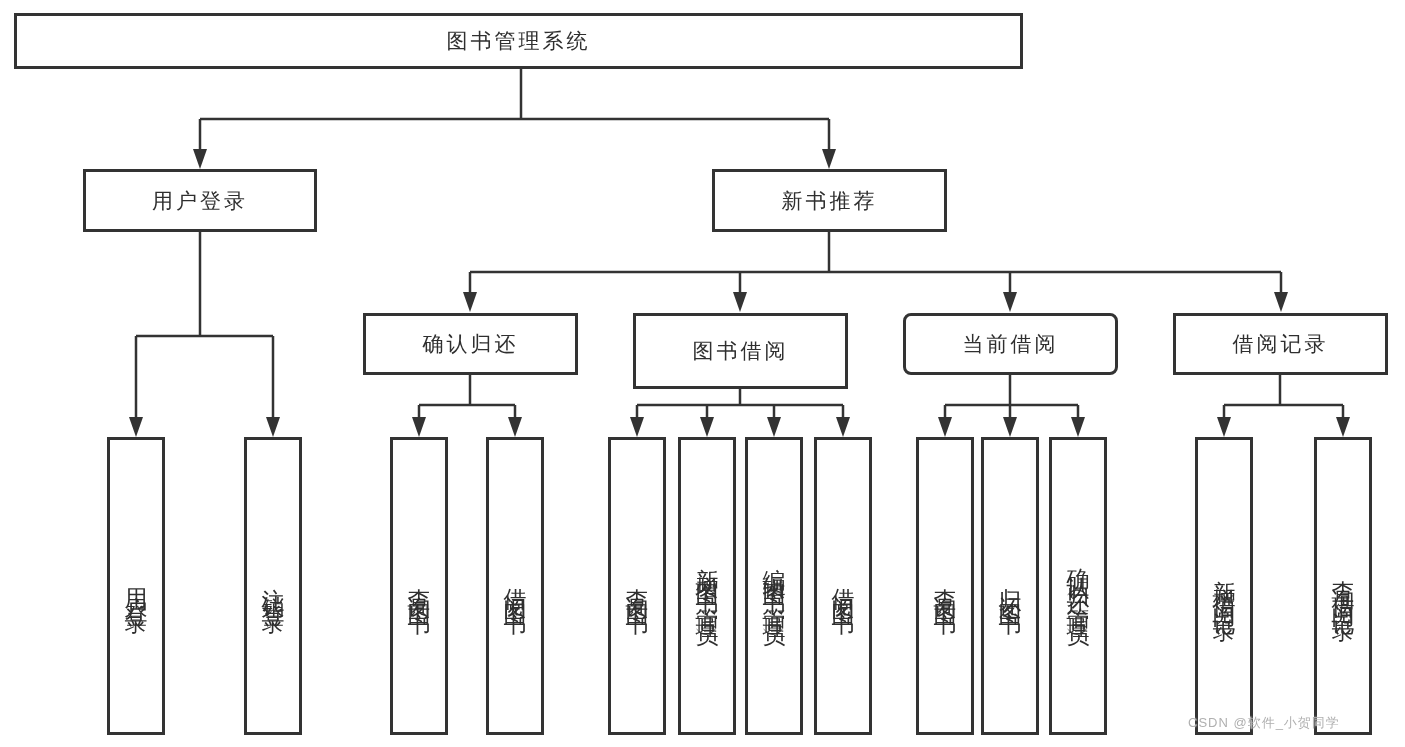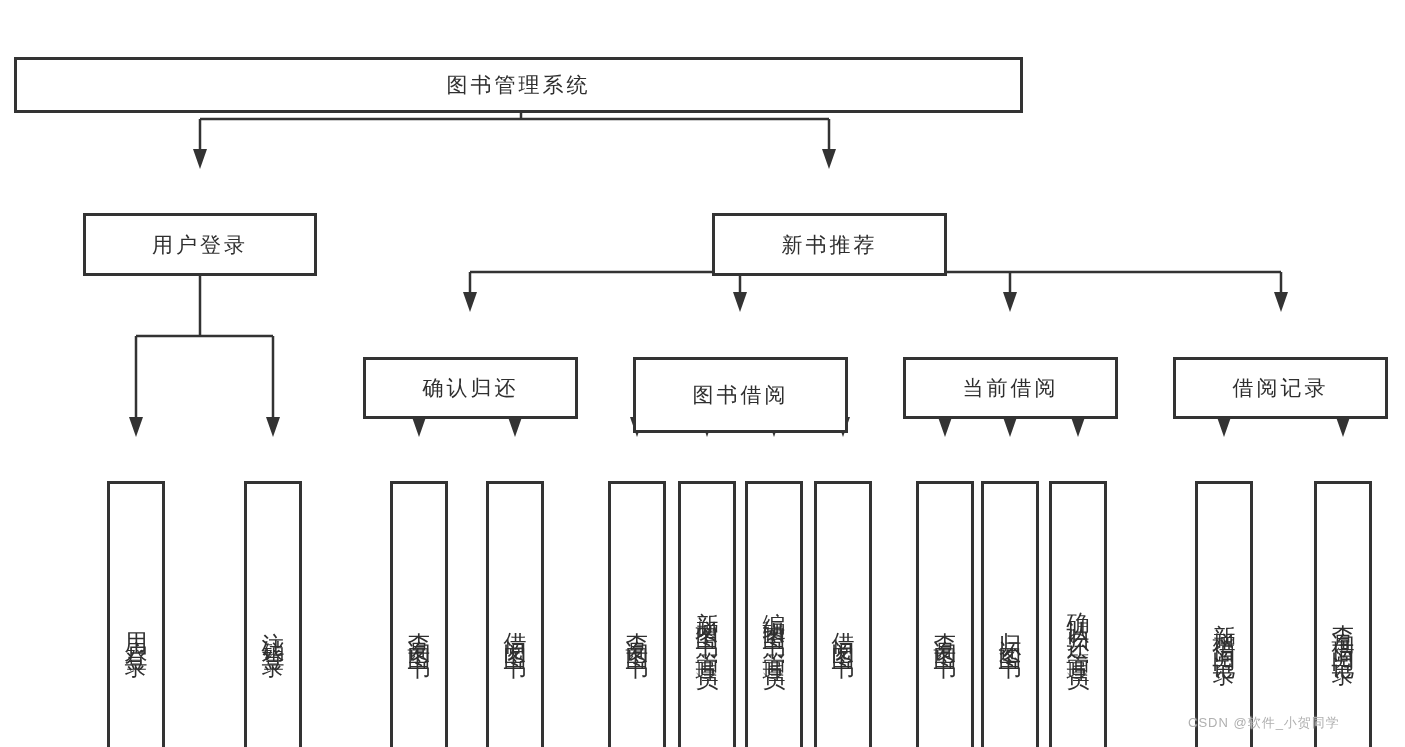--- a/index.html
+++ b/index.html
@@ -24,21 +24,20 @@
   .node {
     position: absolute;
     box-sizing: border-box;
     border: 3px solid #333333;
     background: #ffffff;
     display: flex;
     align-items: center;
     justify-content: center;
     z-index: 2;
     color: #2f2f2f;
-    margin-top: 44px;
   }
   .htext {
     font-size: 21px;
     letter-spacing: 3px;
     white-space: nowrap;
     color: #2f2f2f;
   }
   .vtext {
     writing-mode: vertical-rl;
     text-orientation: mixed;
@@ -47,21 +46,21 @@
     line-height: 1;
     white-space: nowrap;
     color: #2f2f2f;
   }
   
   .n-root   { left: 14px;   top: 13px;  width: 1009px; height: 56px; }
   .n-l2a    { left: 83px;   top: 169px; width: 234px;  height: 63px; }
   .n-l2b    { left: 712px;  top: 169px; width: 235px;  height: 63px; }
   .n-l3a    { left: 363px;  top: 313px; width: 215px;  height: 62px; }
   .n-l3b    { left: 633px;  top: 313px; width: 215px;  height: 76px; }
-  .n-l3c    { left: 903px;  top: 313px; width: 215px;  height: 62px; }
+  .n-l3c    { left: 903px;  top: 313px; width: 215px;  height: 62px; border-radius: 8px; }
   .n-l3d    { left: 1173px; top: 313px; width: 215px;  height: 62px; }
   .leaf     { top: 437px; width: 58px; height: 298px; }
   .lf-1  { left: 107px; }
   .lf-2  { left: 244px; }
   .lf-3  { left: 390px; }
   .lf-4  { left: 486px; }
   .lf-5  { left: 608px; }
   .lf-6  { left: 678px; }
   .lf-7  { left: 745px; }
   .lf-8  { left: 814px; }

